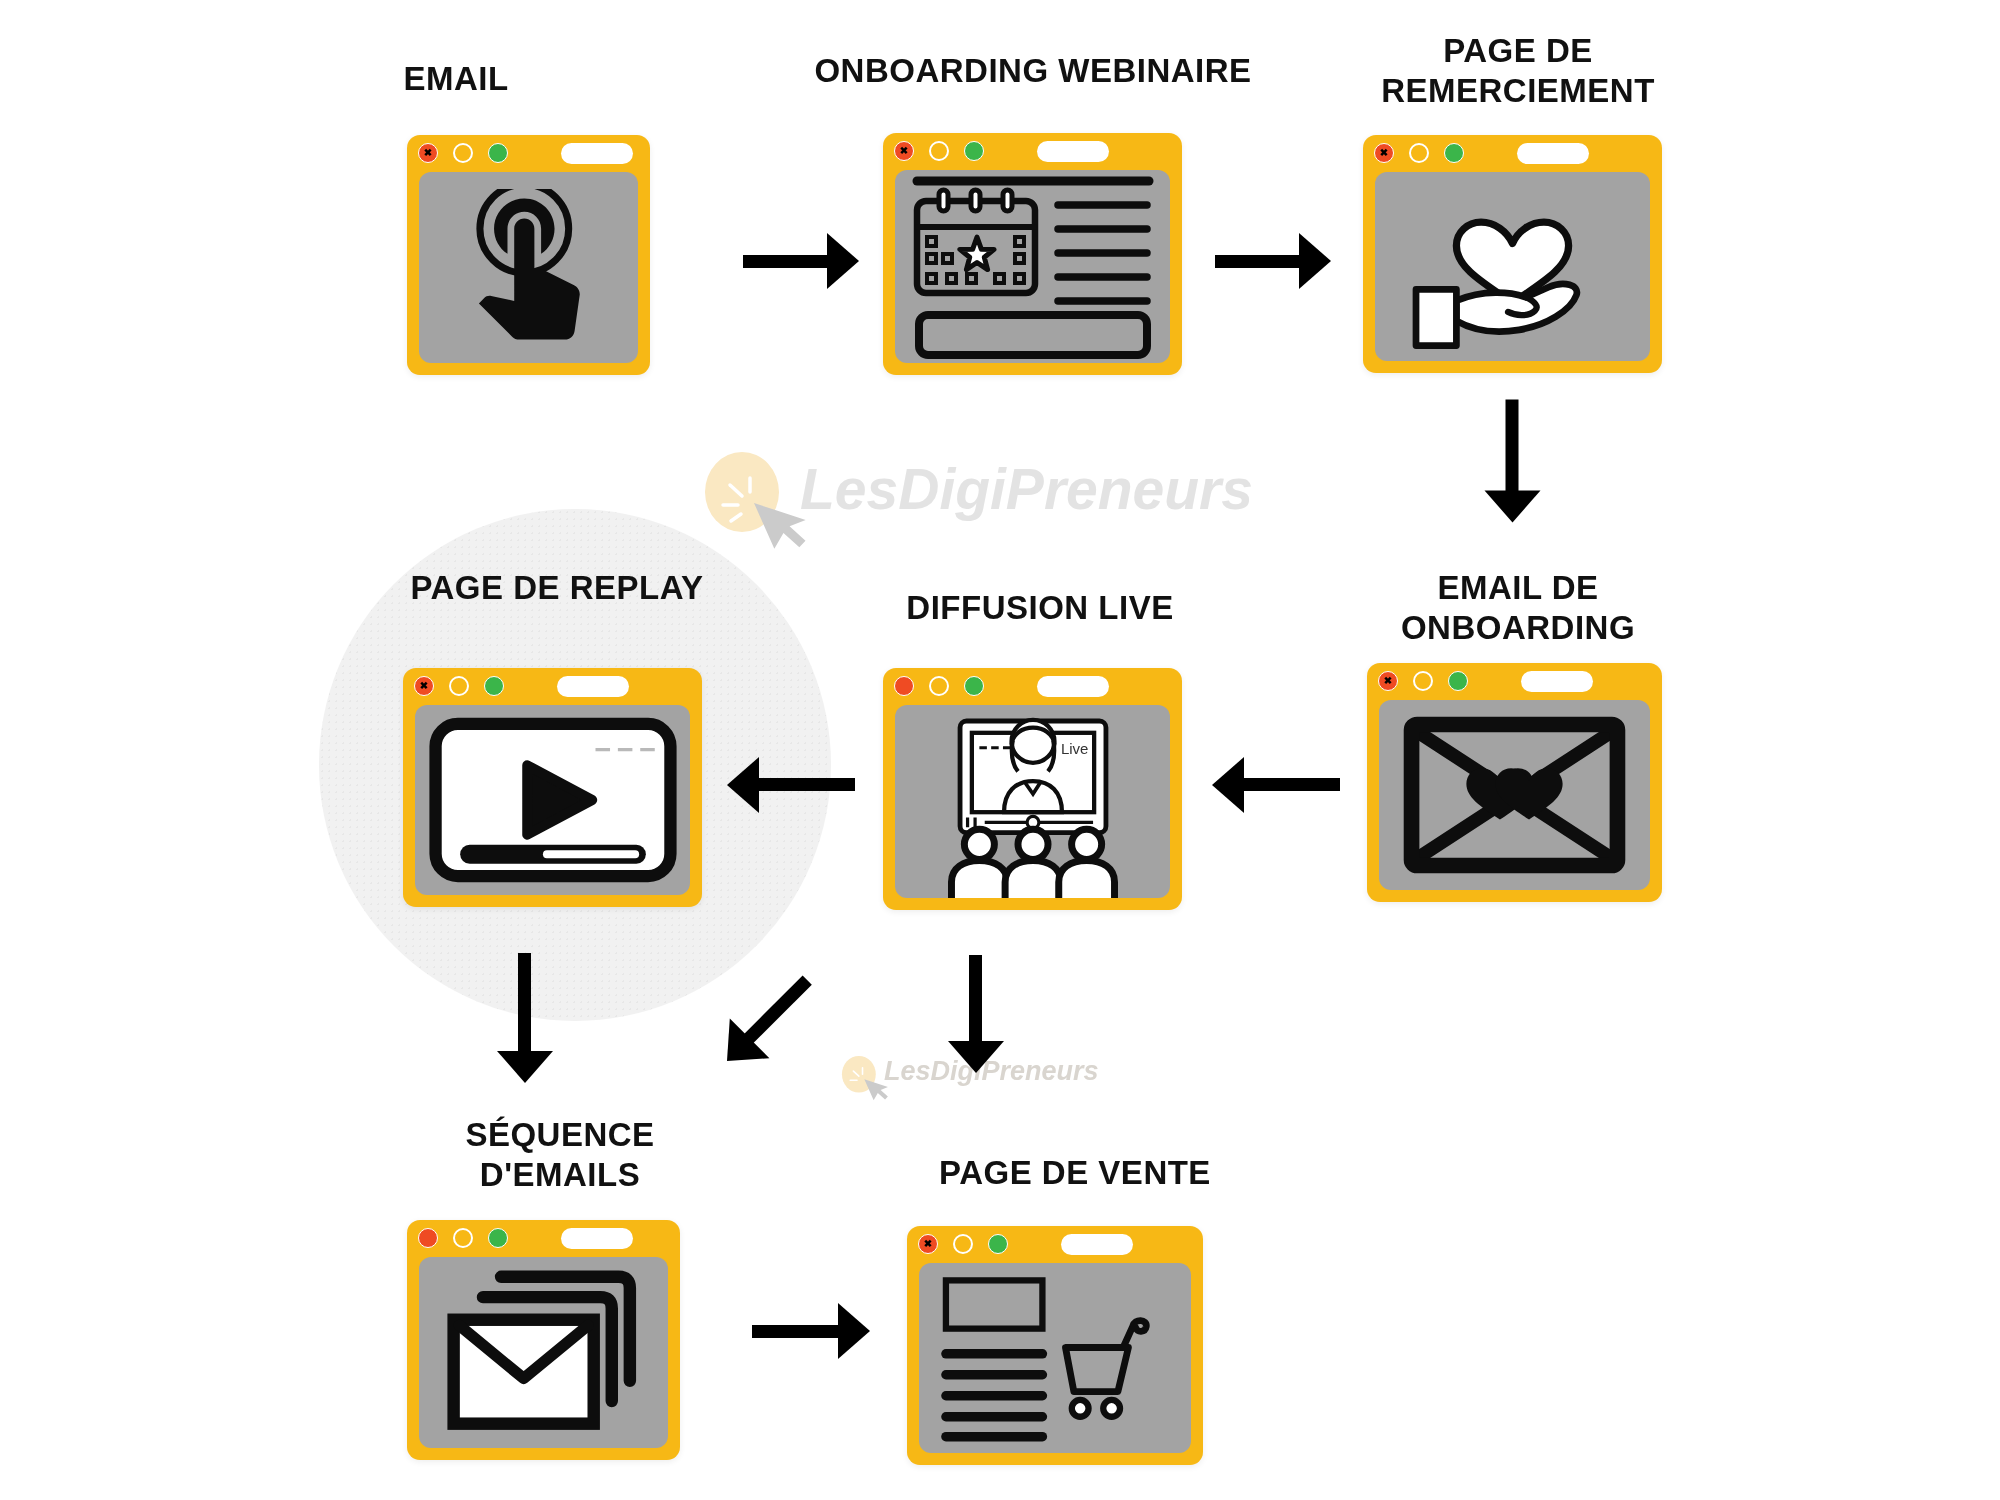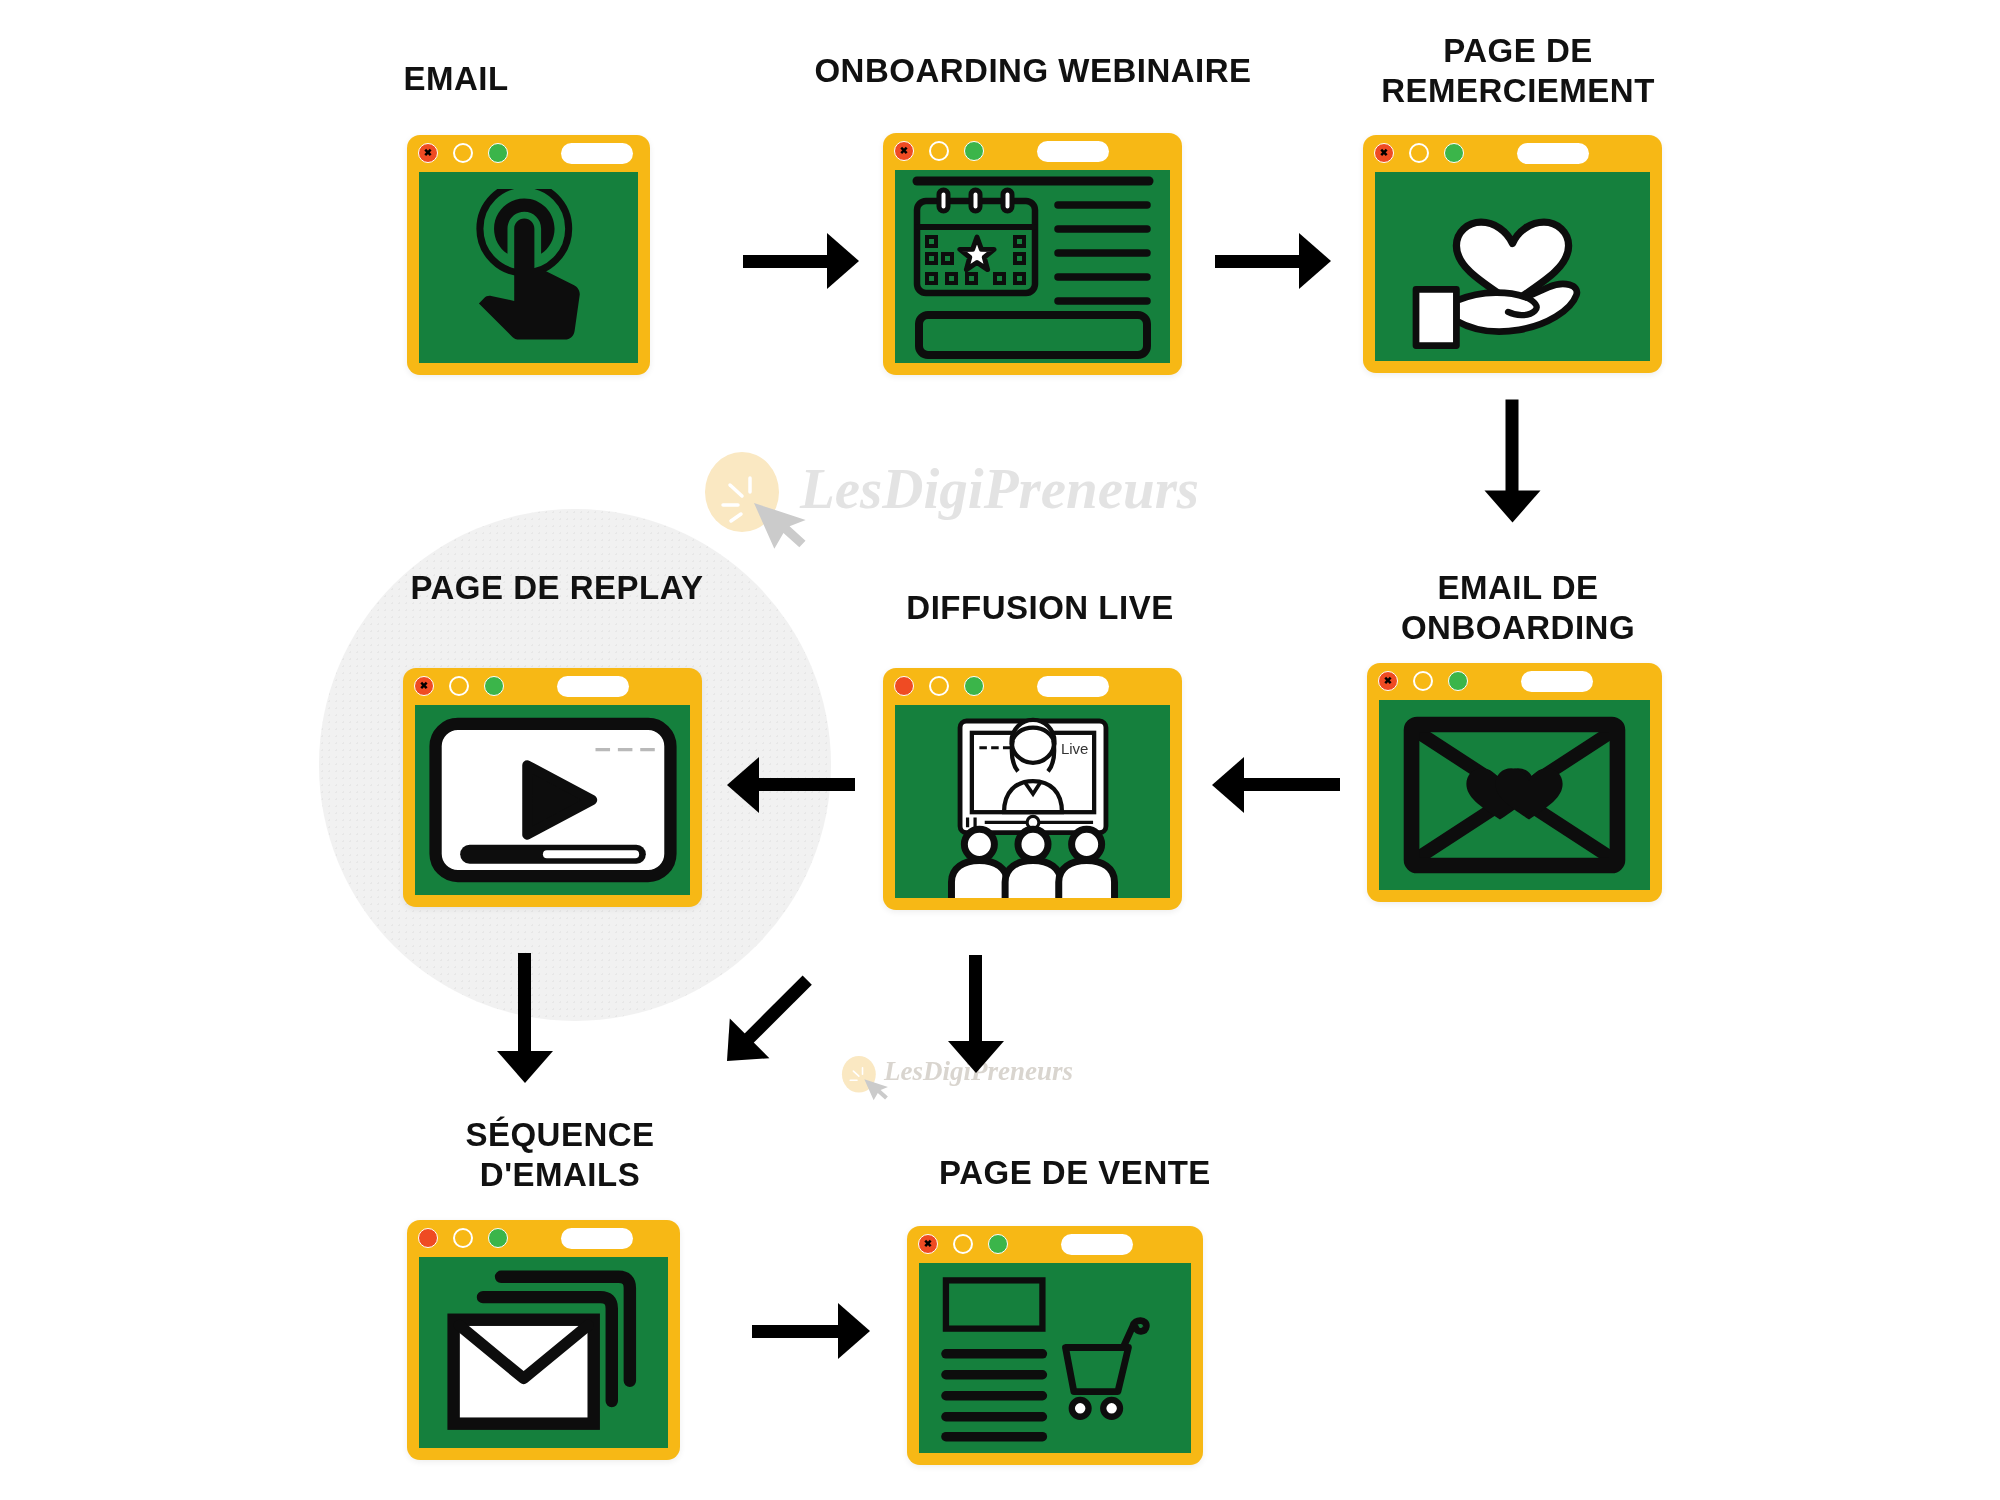--- a/index.html
+++ b/index.html
@@ -19,33 +19,33 @@
   
   .browser{position:absolute;background:var(--frame_yellow,#F7B815);border-radius:13px;z-index:2;
            box-shadow:0 2px 6px rgba(0,0,0,.07);}
   .titlebar{position:absolute;left:0;top:0;right:0;height:37px;}
   .dot{position:absolute;top:8px;width:20px;height:20px;border-radius:50%;box-sizing:border-box;}
   .dot-red{left:11px;background:var(--dot_red,#EF4B23);border:1.5px solid #fff;}
   .dot-white{left:46px;background:transparent;border:2.5px solid #fff;}
   .dot-green{left:81px;background:var(--dot_green,#3BB54A);border:1.5px solid #fff;}
   .xmark{display:block;text-align:center;font-size:10px;line-height:17px;color:#000;font-style:normal;font-weight:700;}
   .pill{position:absolute;left:154px;top:8px;width:72px;height:21px;background:#fff;border-radius:10.5px;}
-  .content{position:absolute;left:12px;right:12px;top:37px;bottom:12px;background:#15803d;border-radius:0;
+  .content{position:absolute;left:12px;right:12px;top:37px;bottom:12px;background:#a3a3a3;border-radius:12px;
            display:flex;align-items:center;justify-content:center;overflow:hidden;}
   .content svg{display:block;}
 
   
   .arrow{position:absolute;height:56px;z-index:4;transform-origin:center;}
   .arrow .shaft{position:absolute;left:2px;right:26px;top:21.5px;height:13px;background:#000;}
   .arrow .head{position:absolute;right:0;top:0;width:0;height:0;
                border-top:28px solid transparent;border-bottom:28px solid transparent;border-left:32px solid #000;}
 
   
   .wm{position:absolute;z-index:1;}
-  .wm-text{position:absolute;font-family:Liberation Serif, serif;font-style:italic;font-weight:600;
+  .wm-text{position:absolute;font-family:Liberation Sans, sans-serif;font-style:italic;font-weight:600;
            color:var(--watermark_text,#E3E3E3);white-space:nowrap;}
   .wm-large .wm-text{left:108px;top:8px;font-size:57px;}
   .wm-small .wm-text{left:48px;top:2px;font-size:27px;color:#D9D5CF;}
 </style>
 </head>
 <body>
 
 <div id="canvas">
 
   <div class="circle-bg"></div>

